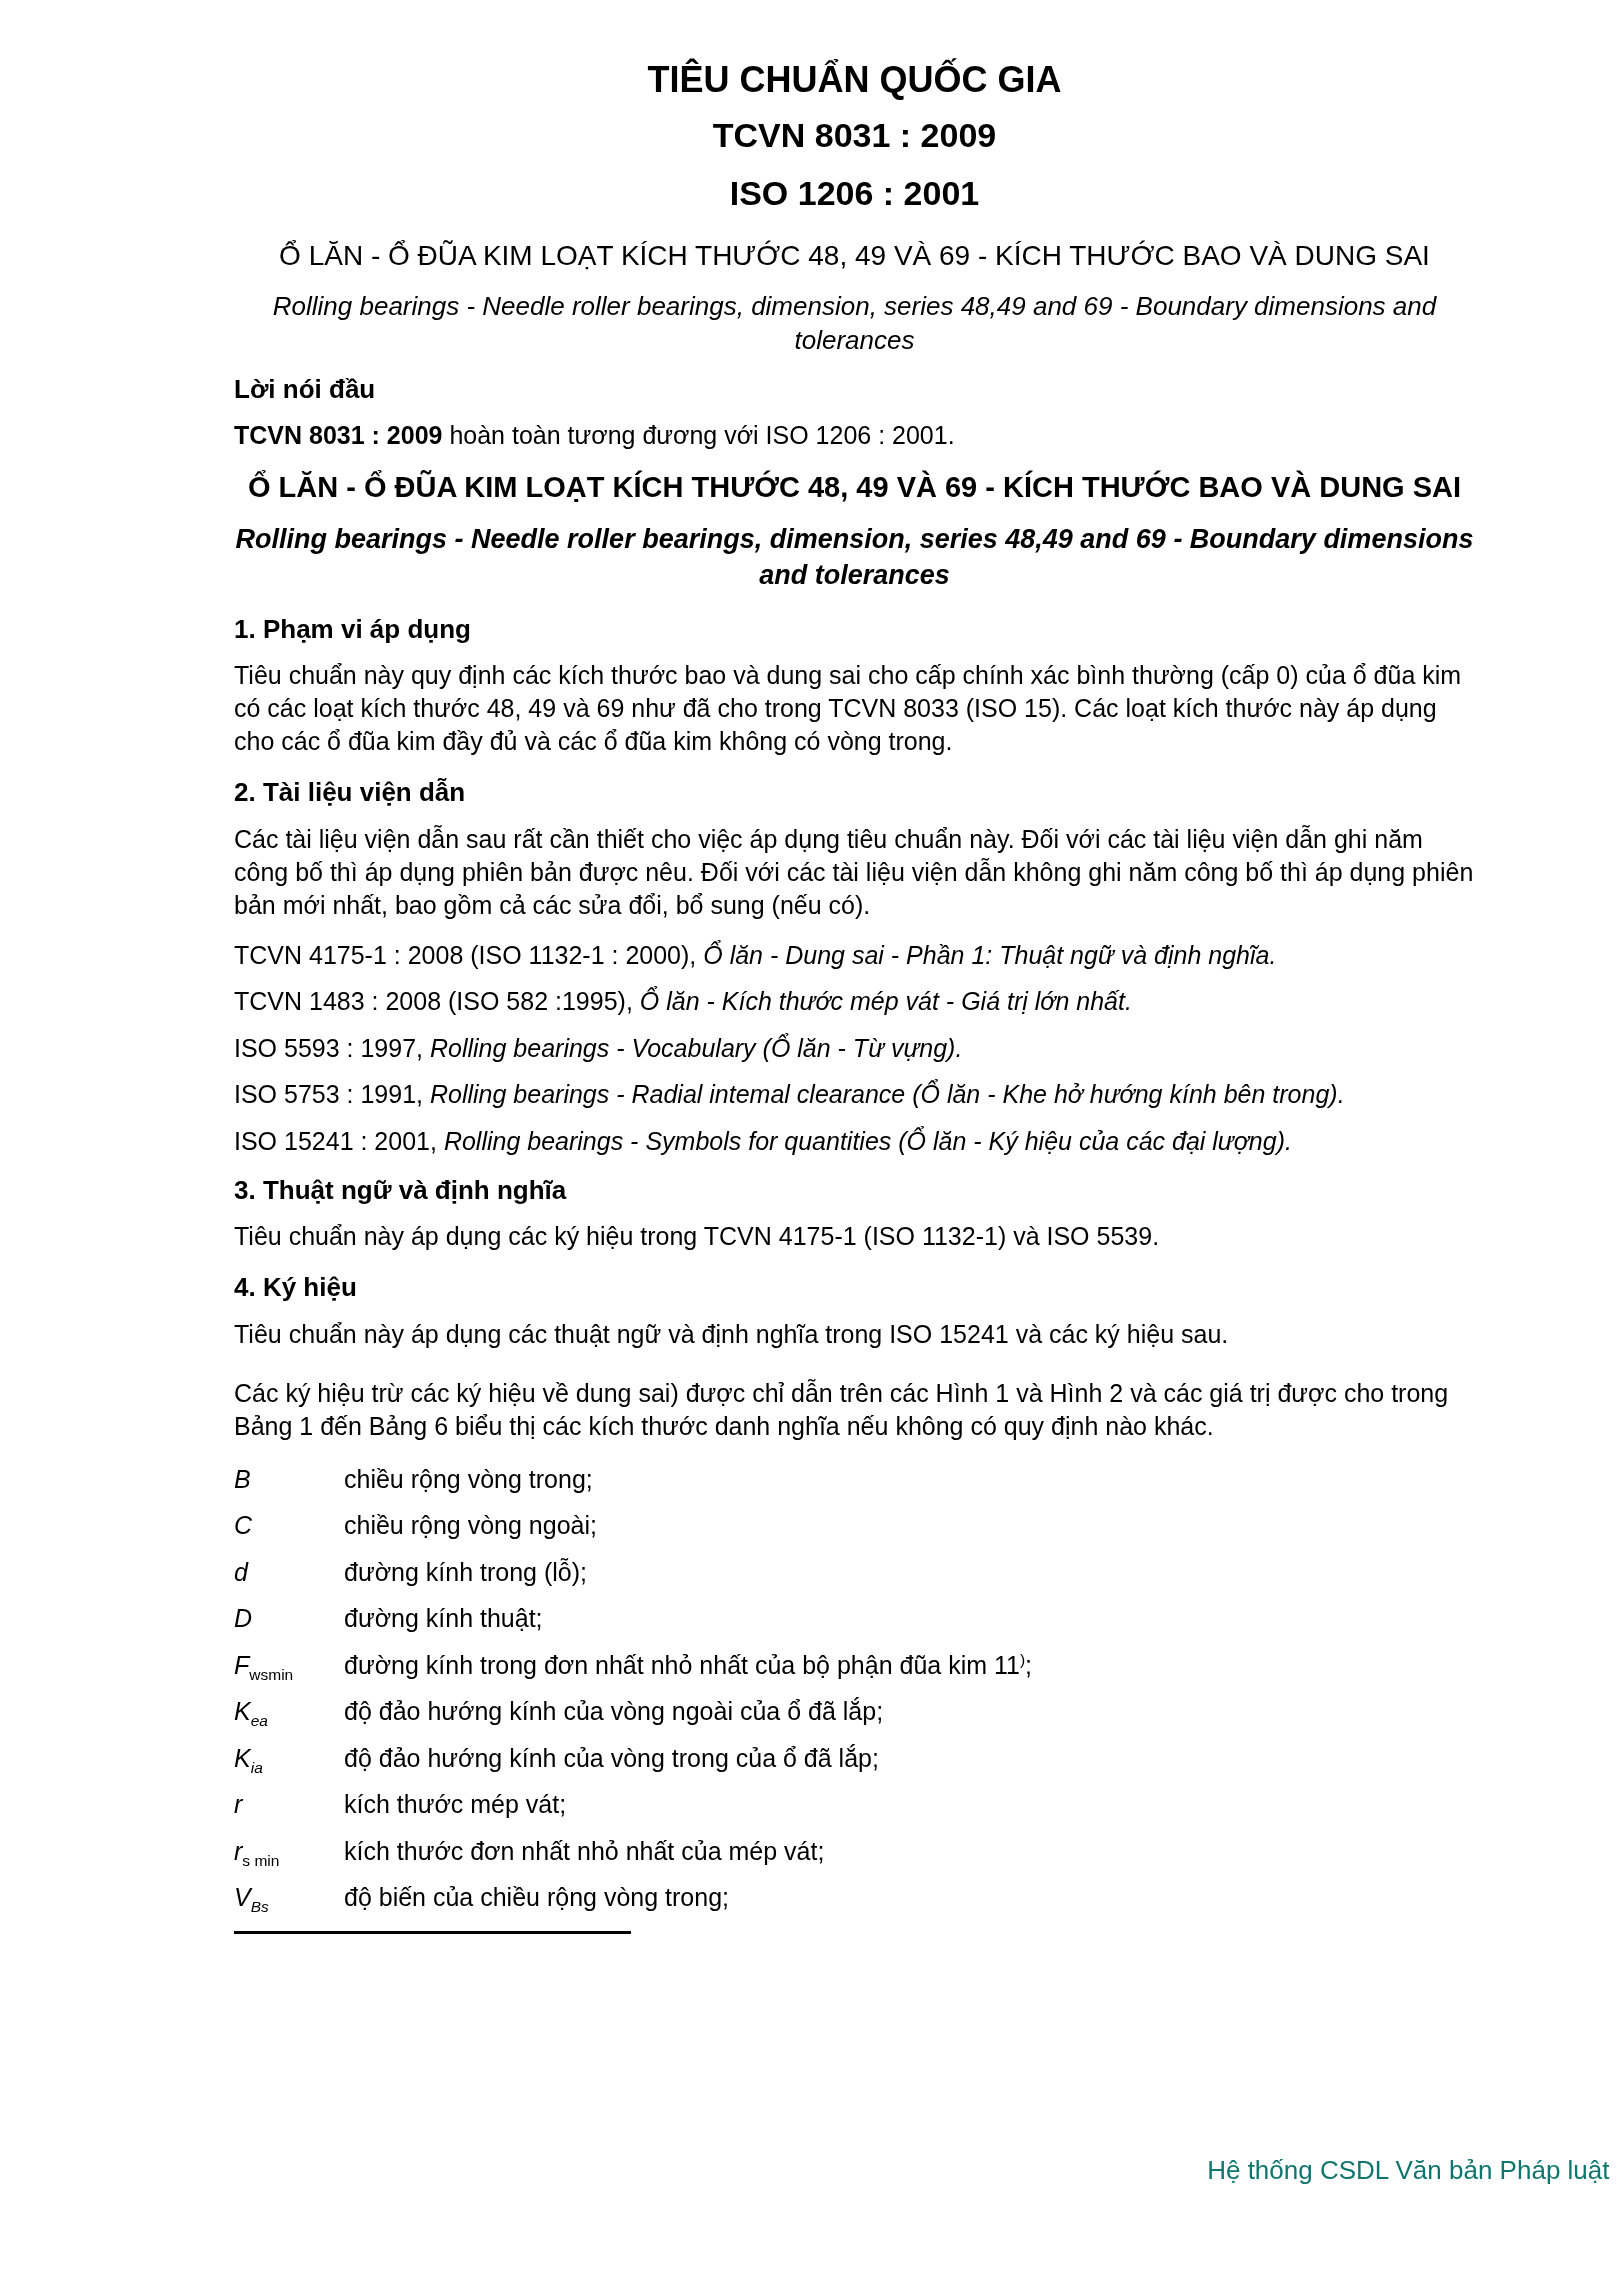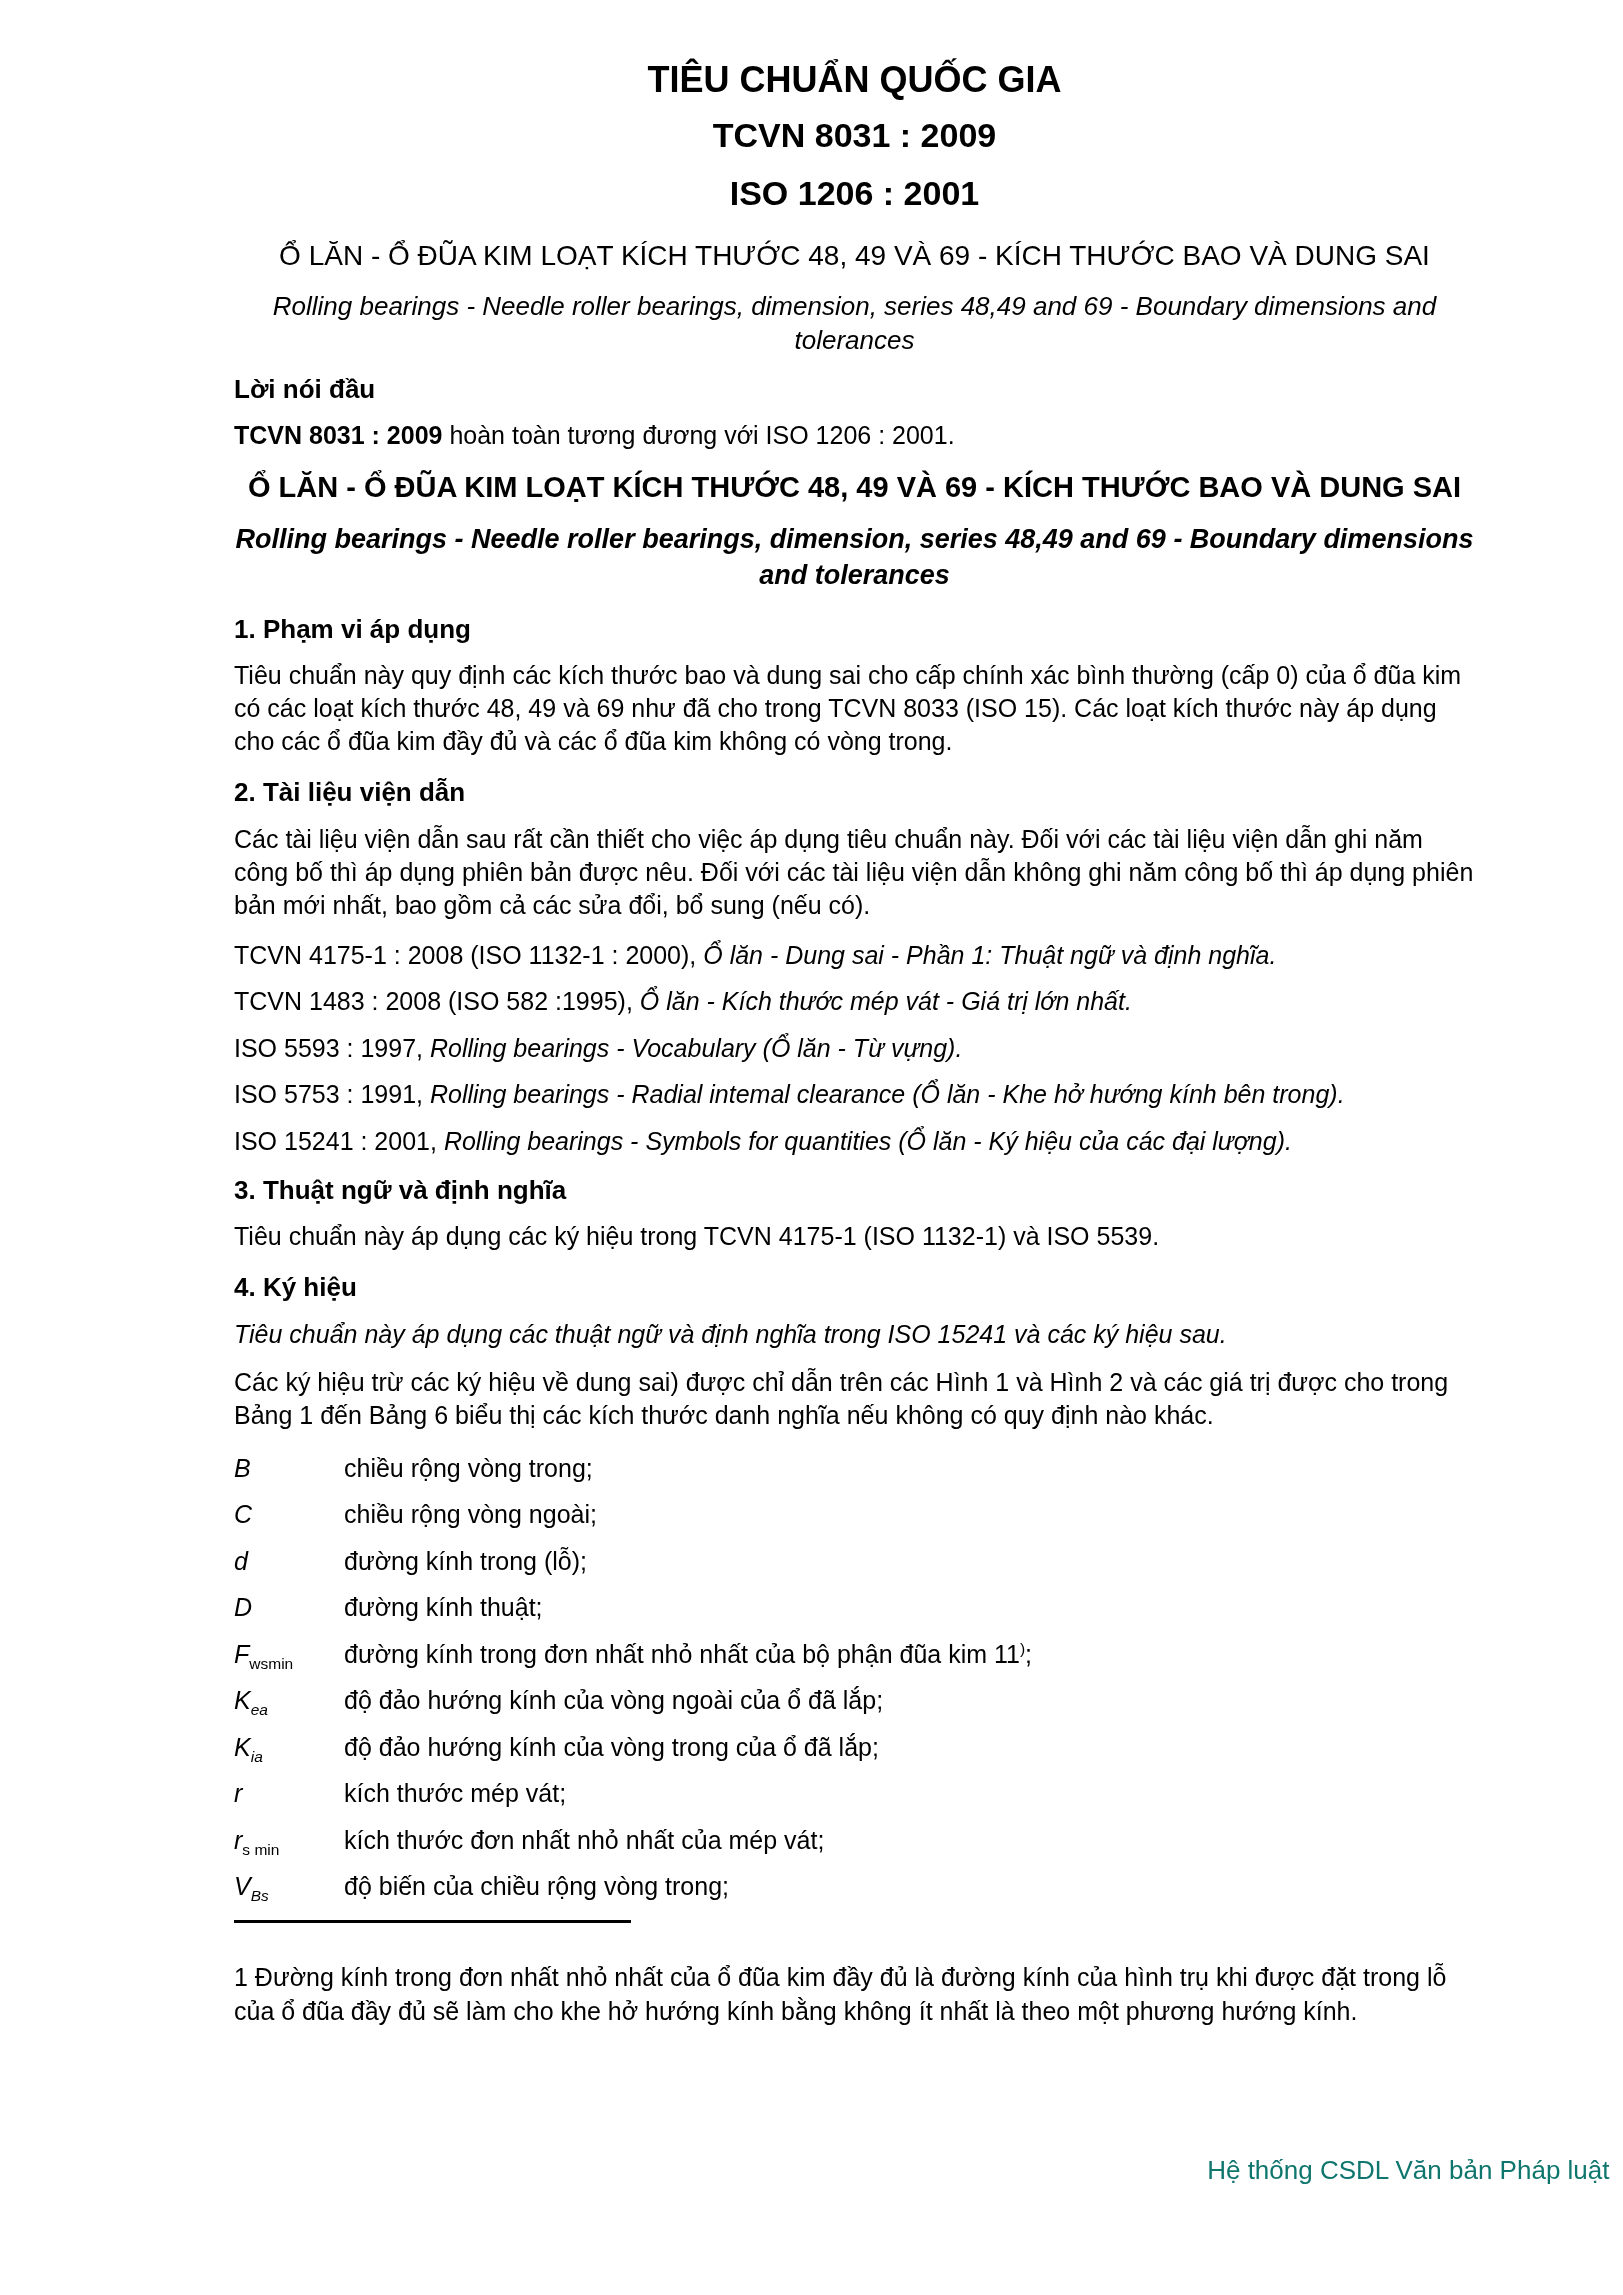--- a/index.html
+++ b/index.html
@@ -21,21 +21,21 @@
   .t3 { font-size:34px; font-weight:bold; line-height:41px; text-align:center; margin-bottom:24px; white-space:nowrap; }
   .tvi { font-size:28px; line-height:36px; text-align:center; margin-bottom:15px; white-space:nowrap; }
   .ten { font-size:26px; font-style:italic; line-height:34px; text-align:center; margin-bottom:13.5px; }
   .mid-vi { font-size:29px; font-weight:bold; line-height:37px; text-align:center; margin-bottom:15px; white-space:nowrap; }
   .mid-en { font-size:27px; font-weight:bold; font-style:italic; line-height:36px; text-align:center; margin-bottom:18.6px; }
   
   .h { font-size:26px; font-weight:bold; line-height:34px; margin:15px 0 13.5px; }
   p.b1 { font-size:25px; line-height:33px; margin-bottom:17px; }
   p.fw2 { margin-bottom:20px; }
   p.ref { margin-bottom:13.5px; }
-  p.s4p1 { margin-bottom:15px;font-style:italic; }
+  p.s4p1 { margin-bottom:26px; }
   p.s4p2 { margin-bottom:20px; }
   .b { font-weight:bold; }
   .i { font-style:italic; }
   sub { font-size:62%; line-height:0; }
   sup { font-size:62%; line-height:0; }
   
   .sym-row { display:grid; grid-template-columns:110px 1fr; font-size:25px; line-height:33px; margin-bottom:13.5px; }
   .sym-term { font-style:normal; }
   
   .foot-rule { width:397px; height:3.4px; background:#000; border:none; margin:17px 0 37px; }
@@ -125,16 +125,15 @@
       <span class="sym-term"><span class="i">r</span><sub>s min</sub></span>
       <span><span>kích thước đơn nhất nhỏ nhất của mép vát;</span></span>
     </div>
     <div class="sym-row">
       <span class="sym-term"><span class="i">V</span><sub class="i">Bs</sub></span>
       <span><span>độ biến của chiều rộng vòng trong;</span></span>
     </div>
   </div>
 
   <div class="foot-rule"></div>
-  <p class="footnote"><span>1 Đường kính trong đơn nhất nhỏ nhất của ổ đũa kim đầy đủ là đường kính của hình trụ khi được đặt trong lỗ của ổ đũa đầy đủ sẽ làm cho khe hở hướng kính bằng không ít nhất là theo một phương hướng kính.</span></p>
 
 </div>
 
 
 </body></html>

